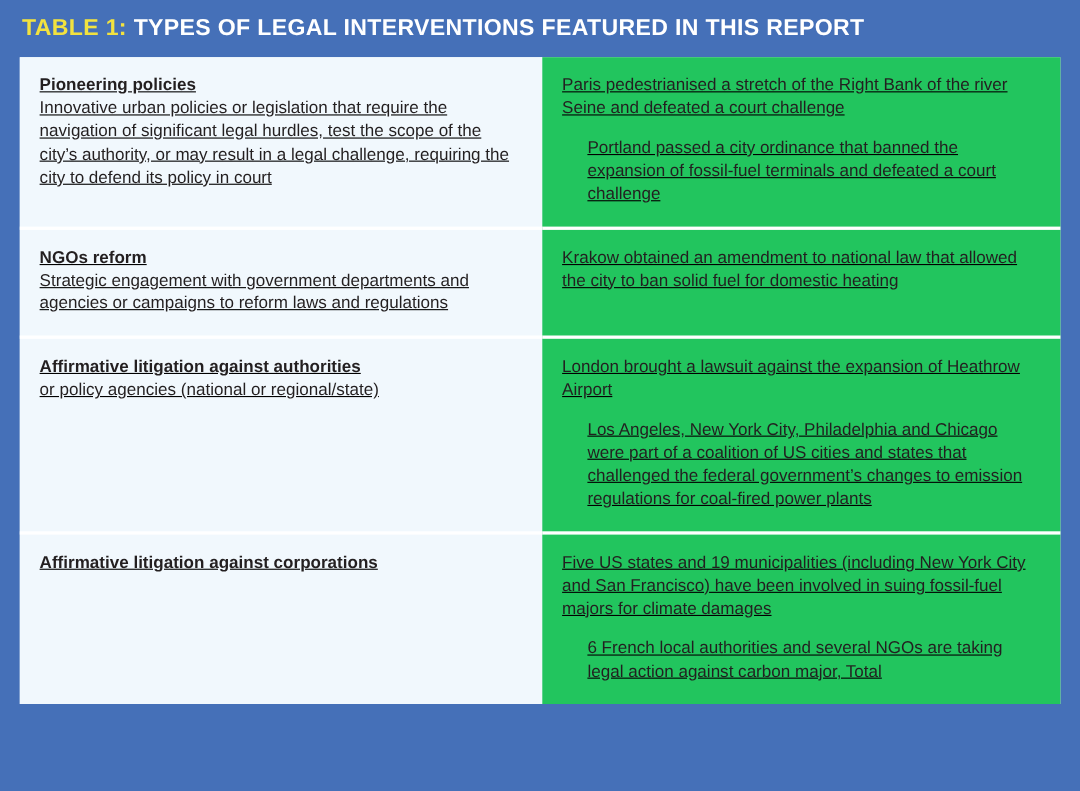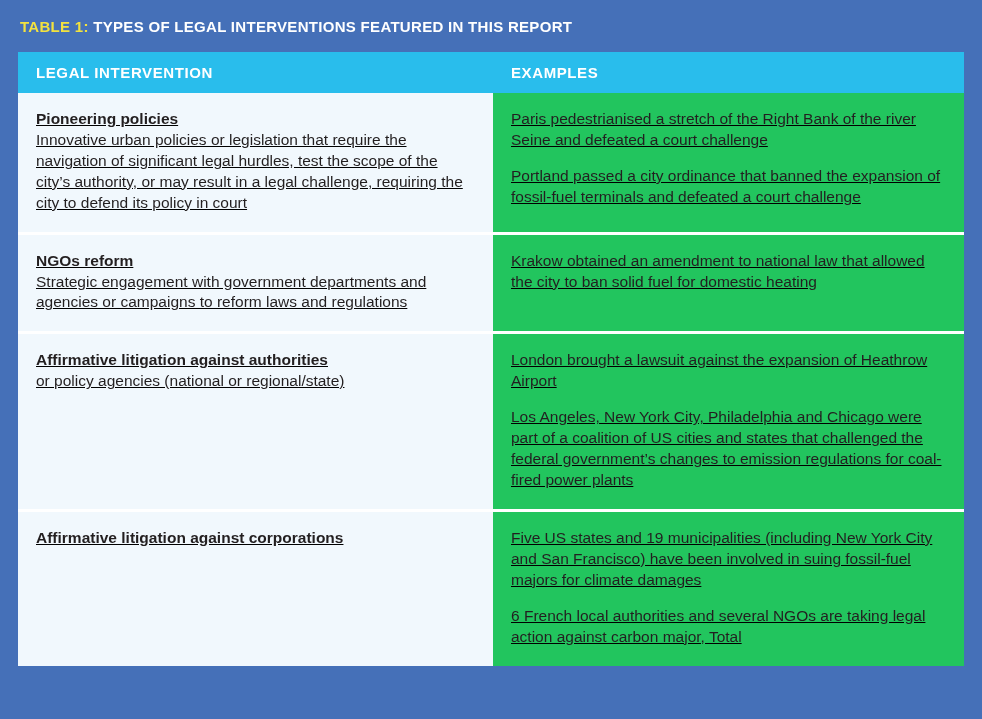--- a/index.html
+++ b/index.html
@@ -25,21 +25,21 @@
 
   
   .title-bar {
     height: 52px;
     display: flex;
     align-items: center;
     padding-left: 2px;
     box-sizing: border-box;
   }
   .title-text {
-    font-size: 15px;
+    font-size: 21px;
     font-weight: bold;
     letter-spacing: 0.3px;
     color: #ffffff;
     white-space: nowrap;
   }
   .title-label {
     color: #f2e23f;
   }
 
   
@@ -97,40 +97,37 @@
     font-weight: bold;
   }
   .desc {
     font-weight: normal;
   }
   .para {
     margin: 0;
   }
   .para + .para {
     margin-top: 15px;
+    margin-left: 23px;
   }
   .inline-head {
     margin: 0;
   }
 </style>
 </head>
 <body>
 
 <div class="figure">
 
   <div class="title-bar">
     <div class="title-text"><span class="title-label">TABLE 1:</span><span>&nbsp;</span><span>TYPES OF LEGAL INTERVENTIONS FEATURED IN THIS REPORT</span></div>
   </div>
 
   <div class="table">
 
-    <div class="thead-row">
-      <div class="th" style="width:475px;">LEGAL INTERVENTION</div>
-      <div class="th" style="width:471px;">EXAMPLES</div>
-    </div>
 
     <div class="row first">
       <div class="cell col-intervention">
         <p class="para inline-head"><span class="term">Pioneering policies</span><br><span class="desc">Innovative urban policies or legislation that require the navigation of significant legal hurdles, test the scope of the city’s authority, or may result in a legal challenge, requiring the city to defend its policy in court</span></p>
       </div>
       <div class="cell col-examples">
         <p class="para">Paris pedestrianised a stretch of the Right Bank of the river Seine and defeated a court challenge</p>
         <p class="para">Portland passed a city ordinance that banned the expansion of fossil-fuel terminals and defeated a court challenge</p>
       </div>
     </div>

